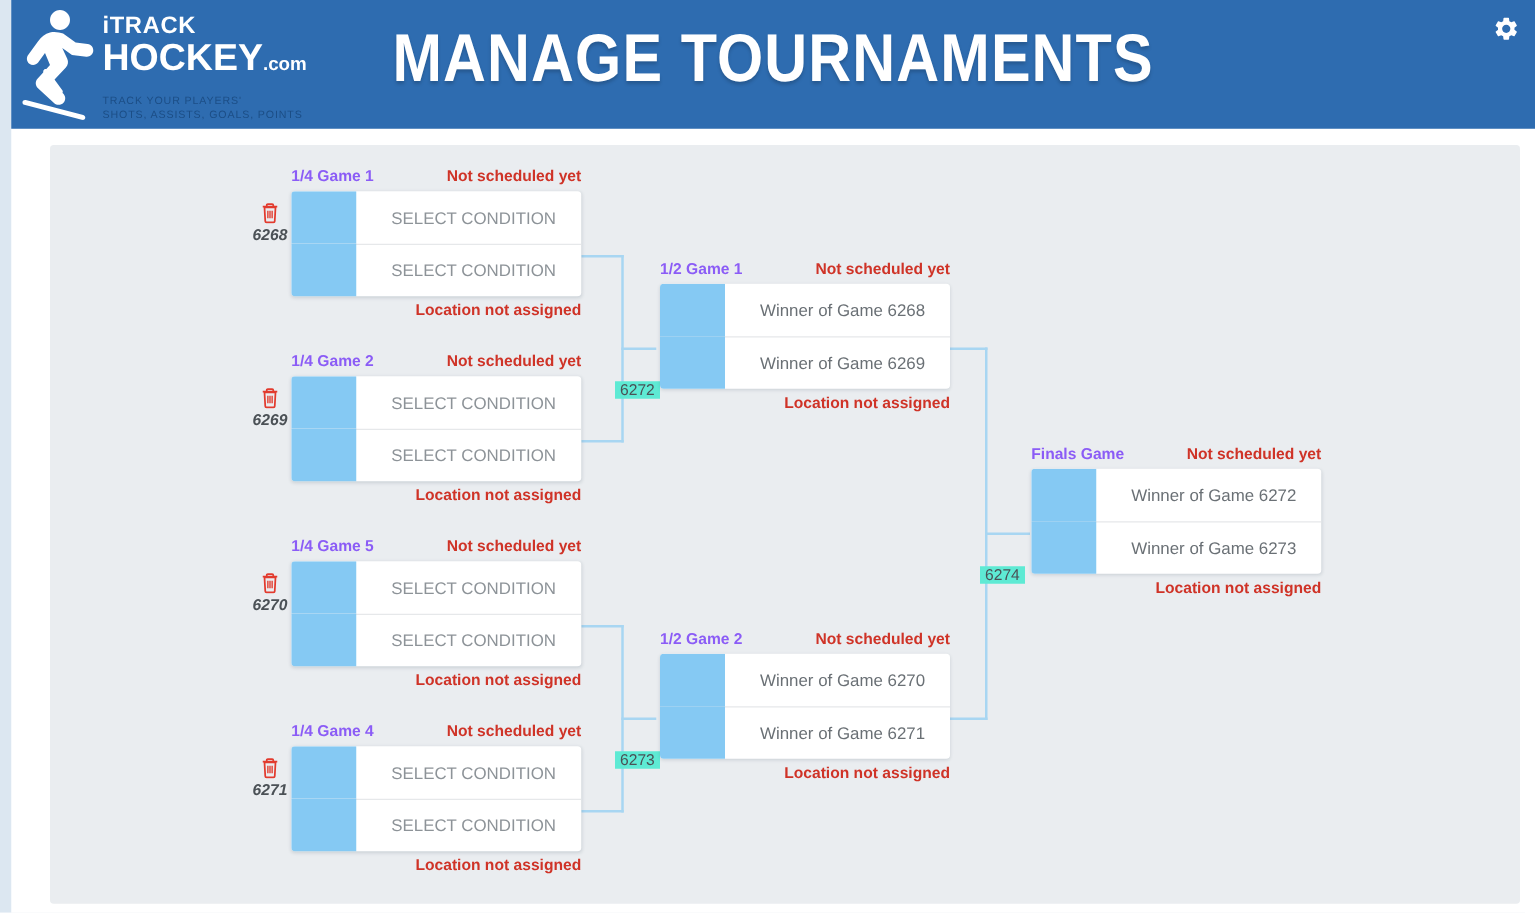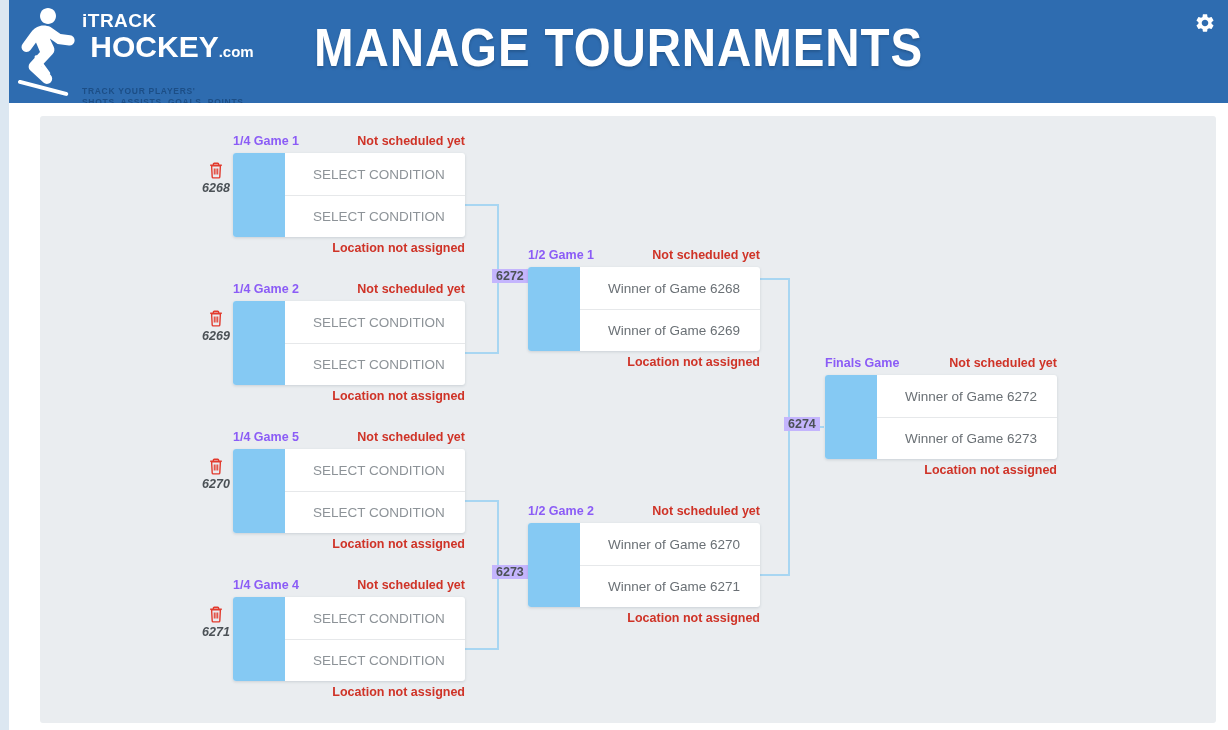--- a/index.html
+++ b/index.html
@@ -55,30 +55,29 @@
     line-height: 20px;
     font-family: "Liberation Sans", sans-serif;
   }
   .logo-line2 {
     font-size: 30px;
     font-weight: bold;
     letter-spacing: 0px;
     color: #ffffff;
     line-height: 31px;
     font-family: "Liberation Sans", sans-serif;
-    text-align: center;
   }
   .logo-line2 .dotcom {
     font-size: 15px;
     letter-spacing: 0px;
   }
   .logo-tag {
-    margin-top: 19px;
+    margin-top: 8px;
     font-size: 8.5px;
-    font-weight: bold;
+    font-weight: normal;
     letter-spacing: 0.7px;
     color: #1c4e86;
     line-height: 10.5px;
     font-family: "Liberation Sans", sans-serif;
   }
 
   .page-title {
     position: absolute;
     left: 0; top: 16px;
     width: 1219px;
@@ -209,25 +208,26 @@
   .conn {
     position: absolute;
     background: #a8d6f2;
   }
   .conn-h { height: 2px; }
   .conn-v { width: 2px; }
 
   .conn-id {
     position: absolute;
     font-size: 12.5px;
-    font-weight: bold;
+    font-weight: normal;
     color: #4b5156;
-    background: #c4b5fd;
+    background: #5eead4;
     padding: 0 4px;
     white-space: nowrap;
+    margin-top: 36px;
   }
 </style>
 </head>
 <body>
 
 <div class="edge-strip"></div>
 
 <div class="header">
   <div class="header-inner">
 
@@ -381,21 +381,21 @@
         <div class="slot">
           <div class="slot-swatch"></div>
           <div class="slot-label placeholder">SELECT CONDITION</div>
         </div>
       </div>
       <div class="game-footer">
         <span class="game-loc">Location not assigned</span>
       </div>
     </div>
 
-    <div class="game" style="left:488px; top:92px; width:232px;margin-top:40px;">
+    <div class="game" style="left:488px; top:92px; width:232px;">
       <div class="game-header">
         <span class="game-name">1/2 Game 1</span>
         <span class="game-sched">Not scheduled yet</span>
       </div>
       <div class="game-body">
         <div class="slot">
           <div class="slot-swatch"></div>
           <div class="slot-label">Winner of Game 6268</div>
         </div>
         <div class="slot">

